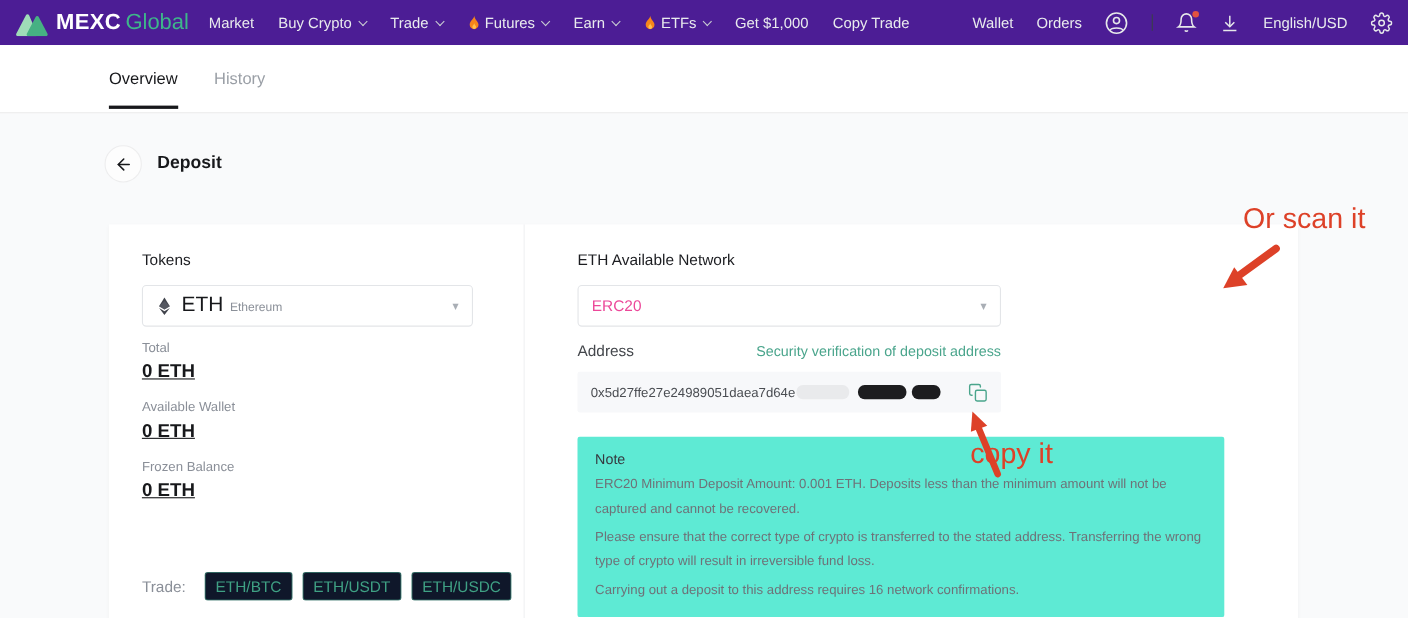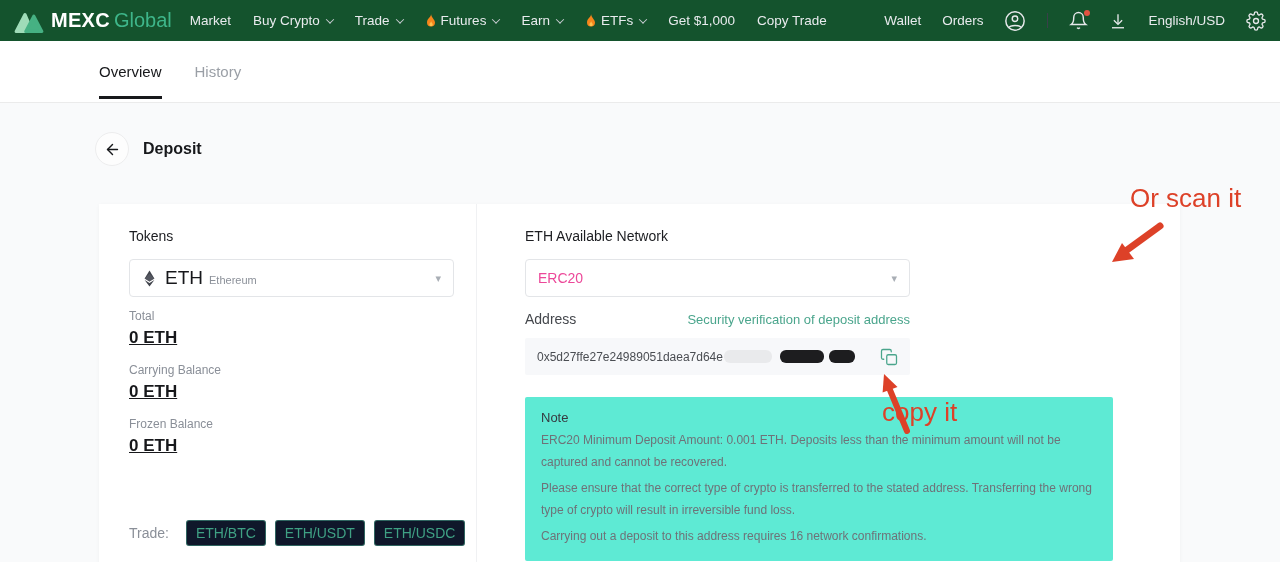--- a/index.html
+++ b/index.html
@@ -1,20 +1,20 @@
 <!DOCTYPE html>
 <html><head>
 <meta charset="utf-8">
 <style>
   * { margin:0; padding:0; box-sizing:border-box; }
   html,body { width:1280px; height:562px; overflow:hidden; }
   body { font-family:"Liberation Sans", sans-serif; background:#f9fafb; position:relative; }
 
   
-  .navbar { height:41px; background:#14532d; display:flex; align-items:center; padding:0 14px 0 14px; color:#e9ebee; font-size:13.5px; }
+  .navbar { height:41px; background:#4c1d95; display:flex; align-items:center; padding:0 14px 0 14px; color:#e9ebee; font-size:13.5px; }
   .brand { display:flex; align-items:center; margin-right:18px; cursor:pointer; }
   .brand svg { margin-right:7px; }
   .brand-mexc { font-size:20px; font-weight:700; color:#ffffff; letter-spacing:.3px; }
   .brand-global { font-size:20px; font-weight:400; color:#3eb68a; margin-left:4px; }
   .nav-items { display:flex; align-items:center; gap:22px; }
   .nav-item { display:flex; align-items:center; gap:4px; white-space:nowrap; cursor:pointer; }
   .chev { width:6px; height:6px; border-right:1.4px solid #c8ccd2; border-bottom:1.4px solid #c8ccd2; transform:rotate(45deg) translate(-1px,-1px); display:inline-block; margin-left:3px; }
   .flame { width:12px; height:14px; display:inline-block; }
   .nav-right { margin-left:auto; display:flex; align-items:center; gap:21px; }
   .nav-right .txt { cursor:pointer; white-space:nowrap; }
@@ -34,21 +34,21 @@
   .back-btn { width:34px; height:34px; border-radius:50%; border:1px solid #ededee; background:#fdfdfd; display:flex; align-items:center; justify-content:center; cursor:pointer; }
   .page-title { font-size:16px; font-weight:700; color:#17181b; }
 
   
   .card { position:relative; margin:38px 0 0 99px; width:1081px; height:380px; background:#ffffff; box-shadow:0 1px 4px rgba(0,0,0,.04); }
   .card-inner { display:flex; height:100%; }
   .col-left { width:378px; padding:24px 0 0 30px; border-right:1px solid #f0f1f3; }
   .col-right { flex:1; padding:24px 0 0 48px; position:relative; }
 
   .field-label { font-size:14px; color:#1c1d21; }
-  .select-box { margin-top:15px; width:325px; height:38px; border:1px solid #e3e5e8; border-radius:4px; background:#fff; display:flex; align-items:center; padding:0 12px; cursor:pointer; }
+  .select-box { margin-top:15px; width:301px; height:38px; border:1px solid #e3e5e8; border-radius:4px; background:#fff; display:flex; align-items:center; padding:0 12px; cursor:pointer; }
   .select-box.wide { width:385px; }
   .caret { margin-left:auto; color:#a9aeb5; font-size:11px; }
   .token-symbol { font-size:19px; color:#17181b; font-weight:500; margin-left:8px; }
   .token-name { font-size:11px; color:#8b9099; margin-left:6px; margin-top:3px; }
   .network-name { font-size:14px; color:#ec4899; }
 
   .bal-label { font-size:12px; color:#8a8f98; margin-top:15px; }
   .bal-label.first { margin-top:12px; }
   .bal-value { font-size:17px; font-weight:700; color:#17181b; margin-top:5px;text-decoration:underline; }
 
@@ -190,21 +190,21 @@
           <polygon points="8,3.8 13.2,9 8,12.1 2.8,9" fill="#5c6069" opacity=".7"></polygon>
           <polygon points="2.8,10.6 8,13.7 13.2,10.6 8,17.5" fill="#41444c"></polygon>
         </svg>
         <span class="token-symbol">ETH</span>
         <span class="token-name">Ethereum</span>
         <span class="caret">▾</span>
       </div>
 
       <div class="bal-label first">Total</div>
       <div class="bal-value">0 ETH</div>
-      <div class="bal-label">Carrying Balance</div>
+      <div class="bal-label">Available Wallet</div>
       <div class="bal-value">0 ETH</div>
       <div class="bal-label">Frozen Balance</div>
       <div class="bal-value">0 ETH</div>
 
       <div class="trade-row">
         <span class="trade-label">Trade:</span>
         <button class="pair-btn">ETH/BTC</button>
         <button class="pair-btn">ETH/USDT</button>
         <button class="pair-btn">ETH/USDC</button>
       </div>

